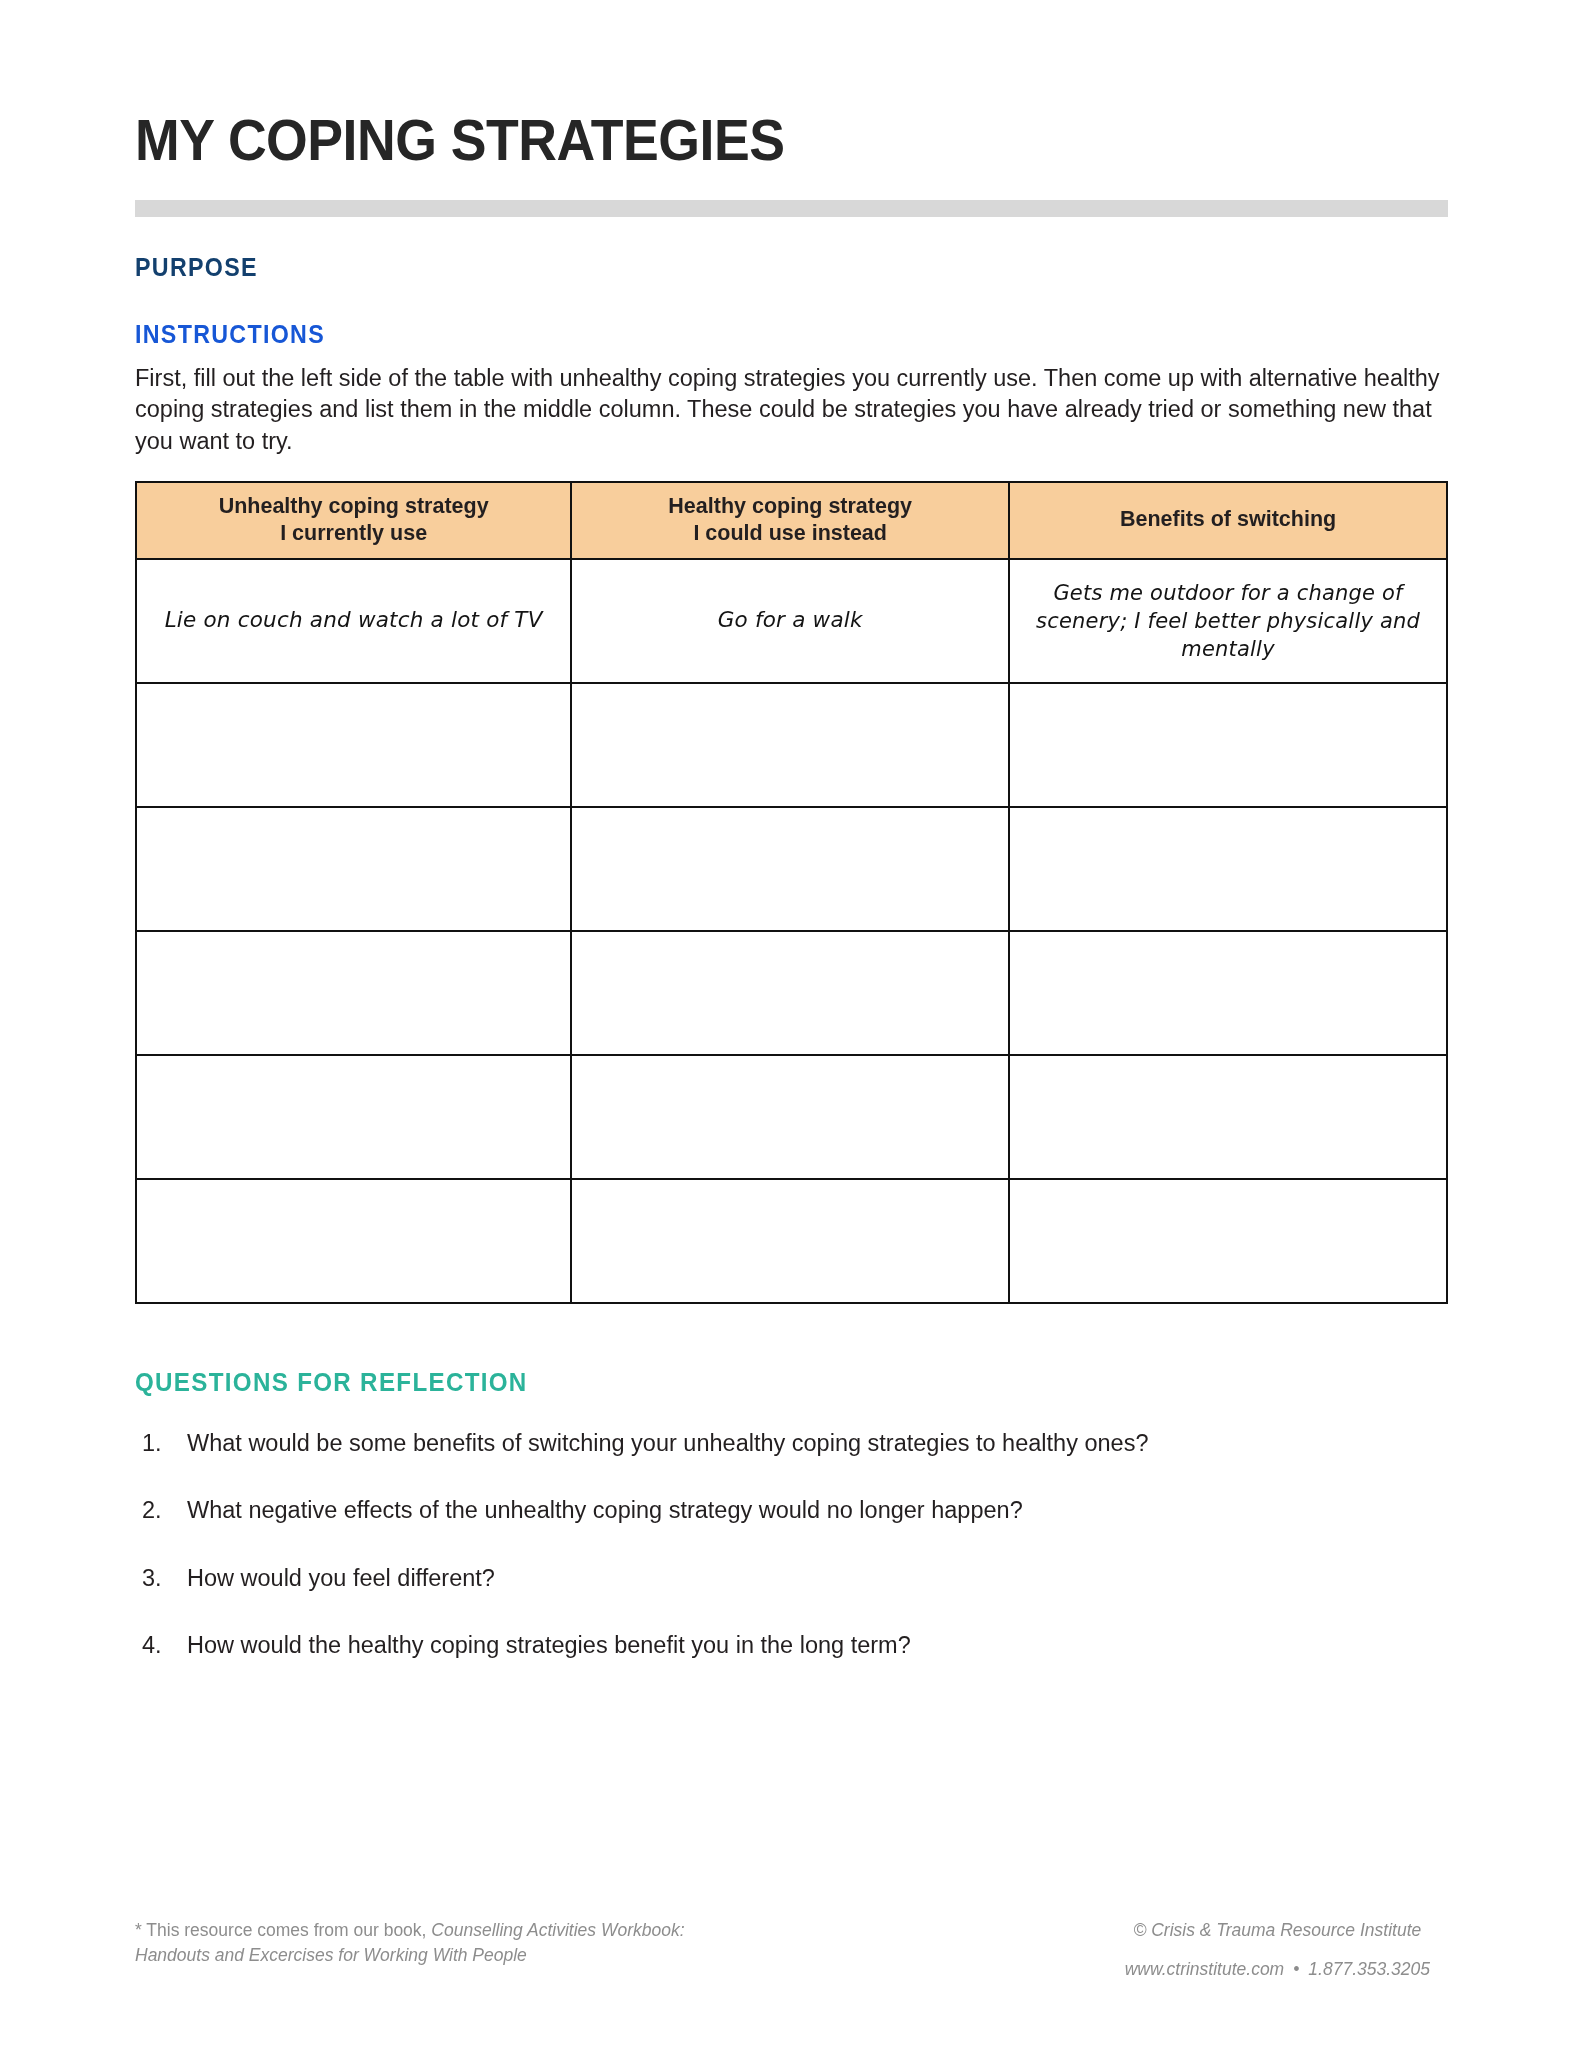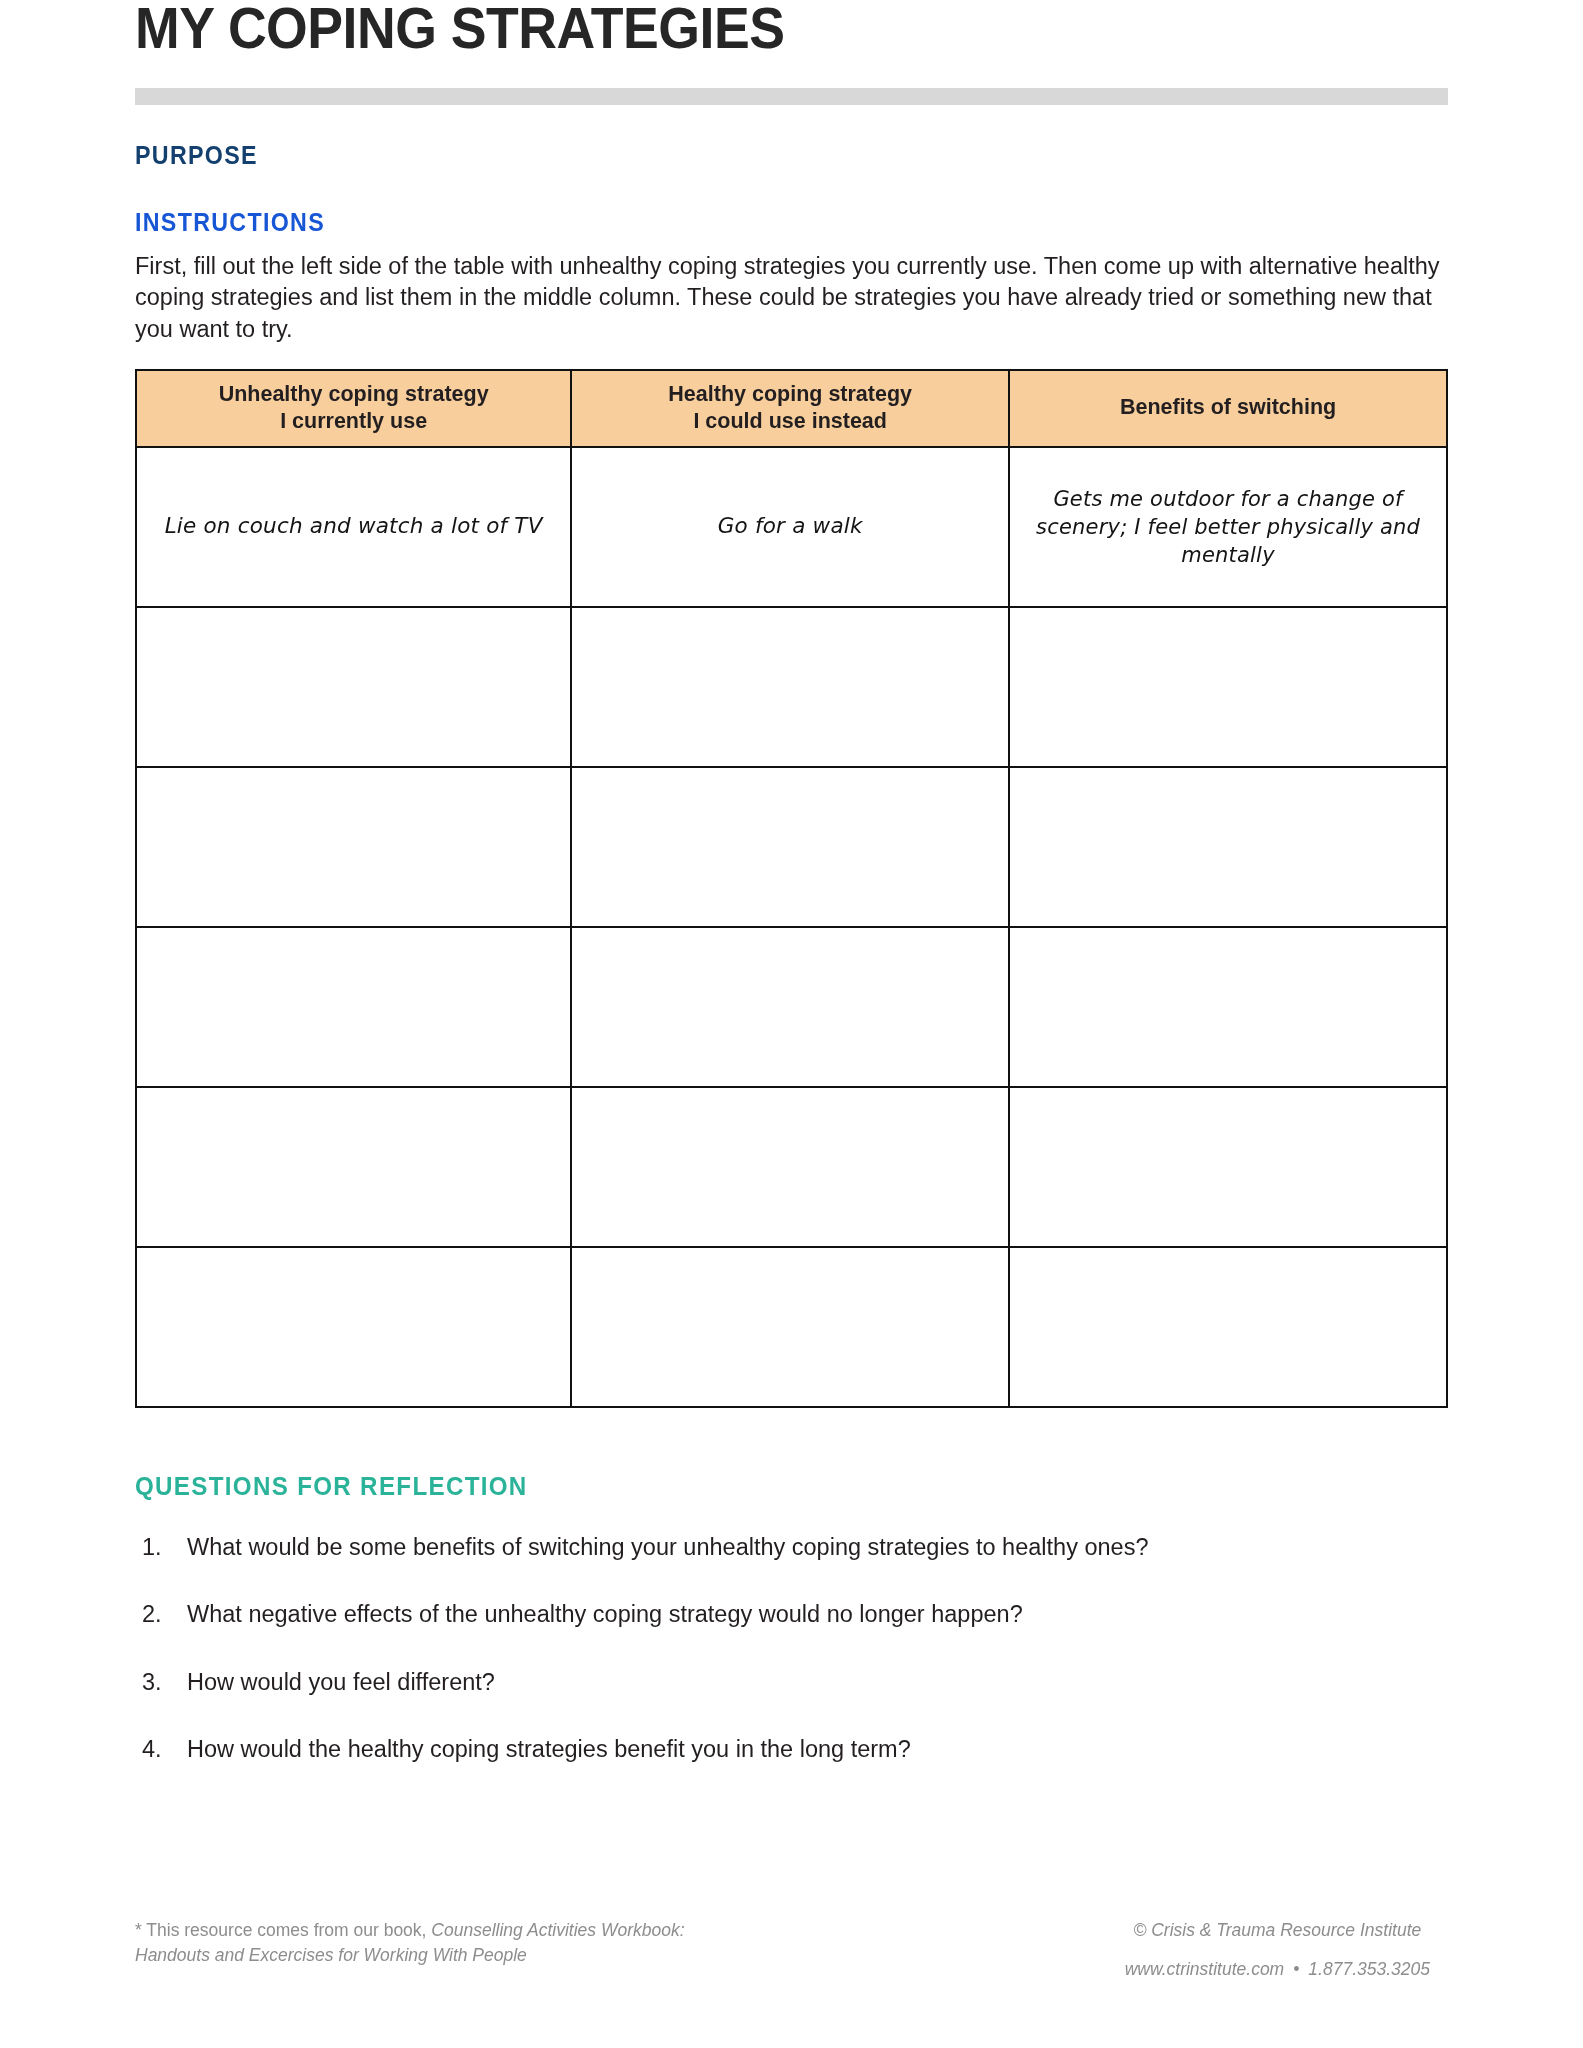--- a/index.html
+++ b/index.html
@@ -19,21 +19,21 @@
   .page {
     position: absolute;
     left: 0; top: 0;
     width: 1583px;
     height: 2048px;
     box-sizing: border-box;
     padding: 0 135px;
   }
 
   
-  .title-block { }
+  .title-block { padding-top: 112px; }
 
   .page-title {
     font-family: "Liberation Sans", sans-serif;
     font-weight: bold;
     font-size: 57px;
     letter-spacing: -0.5px;
     line-height: 1;
     color: #262626;
     margin: 0;
     transform: scaleX(0.94);
@@ -101,21 +101,21 @@
     height: 63px;
     vertical-align: middle;
     color: #231f20;
     padding: 6px 8px;
   }
 
   .strategy-table tbody td {
     height: 110px;
     vertical-align: middle;
     text-align: center;
-    padding: 24px 10px;
+    padding: 6px 10px;
   }
 
   .hand {
     font-family: "DejaVu Sans", sans-serif;
     font-style: italic;
     font-size: 21.5px;
     line-height: 1.34;
     color: #141414;
     letter-spacing: 0.2px;
   }

